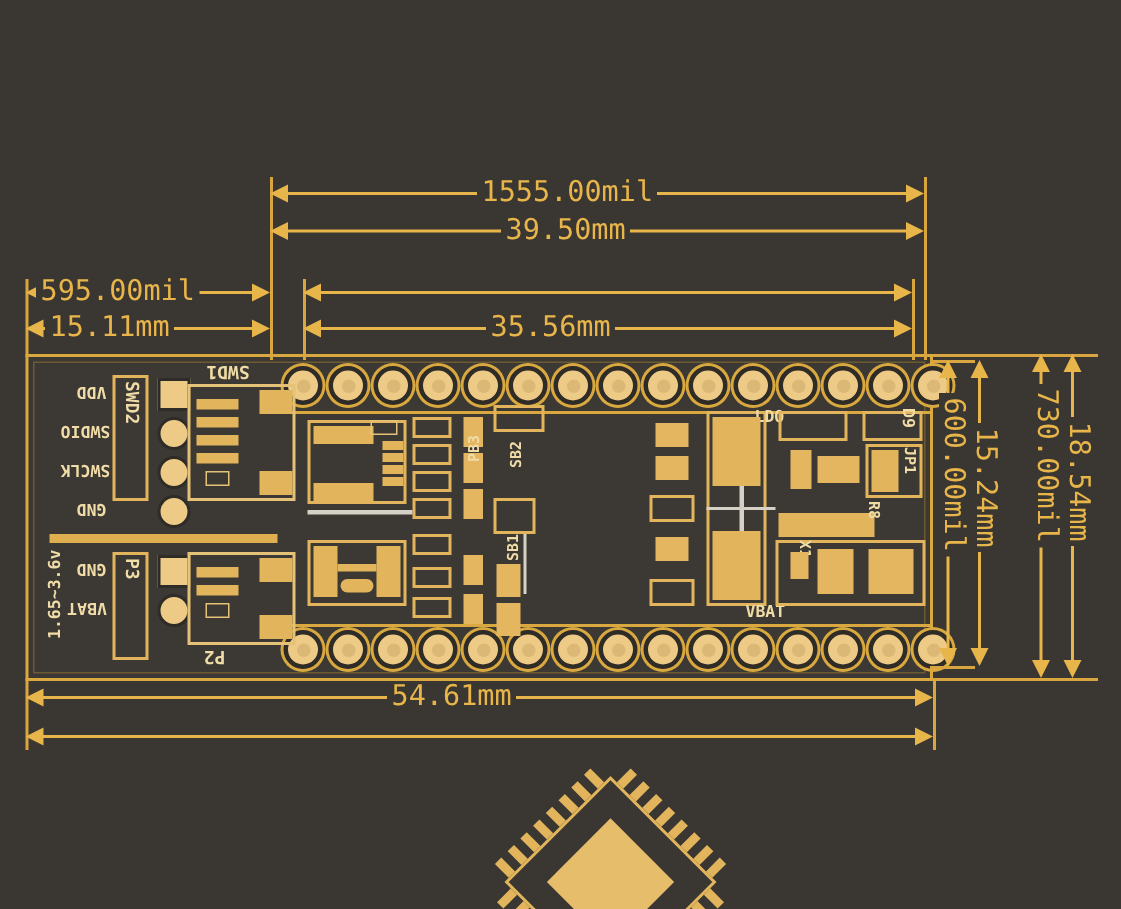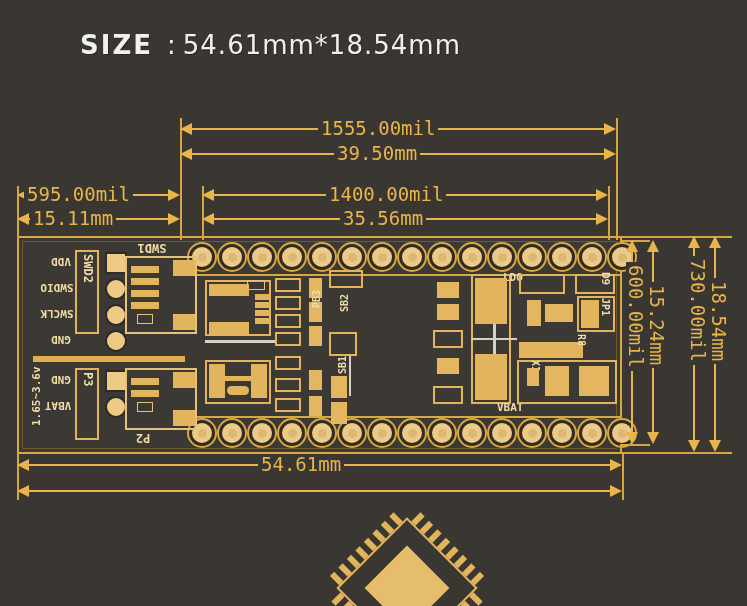--- a/index.html
+++ b/index.html
@@ -145,23 +145,20 @@
   .smdo{position:absolute;border:2px solid #e2b55c;box-sizing:border-box;}
 
   
   .wt{position:absolute;background:#d6d1c6;}
 </style>
 </head>
 <body>
 
 <div class="stage">
 
-  <div class="title">
-    <span class="lbl">SIZE</span><span class="colon">:</span><span class="val">54.61mm*18.54mm</span>
-  </div>
 
   <div class="board">
     <div class="board-inner"></div>
 
     <div class="padrow" style="top:6px;">
       <div class="pad"></div>
         <div class="pad"></div>
         <div class="pad"></div>
         <div class="pad"></div>
         <div class="pad"></div>
@@ -357,26 +354,25 @@
   <div class="hline" style="left:184px;top:153px;width:428px;"></div>
   <div class="arr arr-l" style="left:180px;top:148px;"></div>
   <div class="arr arr-r" style="left:604px;top:148px;"></div>
   <div class="dimtext" style="left:334px;top:144px;">39.50mm</div>
 
   <div class="extline" style="left:202px;top:186px;height:54px;"></div>
   <div class="extline" style="left:608px;top:186px;height:54px;"></div>
   <div class="hline" style="left:206px;top:194px;width:398px;"></div>
   <div class="arr arr-l" style="left:202px;top:189px;"></div>
   <div class="arr arr-r" style="left:596px;top:189px;"></div>
-  <div class="dimtext" style="left:326px;top:185px;">1400.00mil</div>
 
   <div class="hline" style="left:206px;top:218px;width:398px;"></div>
   <div class="arr arr-l" style="left:202px;top:213px;"></div>
   <div class="arr arr-r" style="left:596px;top:213px;"></div>
-  <div class="dimtext" style="left:340px;top:209px;">35.56mm</div>
+  <div class="dimtext" style="left:324px;top:209px;">35.56mm</div>
 
   <div class="extline" style="left:17px;top:186px;height:52px;"></div>
   <div class="hline" style="left:21px;top:194px;width:155px;"></div>
   <div class="arr arr-l" style="left:17px;top:189px;"></div>
   <div class="arr arr-r" style="left:168px;top:189px;"></div>
   <div class="dimtext" style="left:24px;top:185px;">595.00mil</div>
 
   <div class="hline" style="left:21px;top:218px;width:155px;"></div>
   <div class="arr arr-l" style="left:17px;top:213px;"></div>
   <div class="arr arr-r" style="left:168px;top:213px;"></div>

